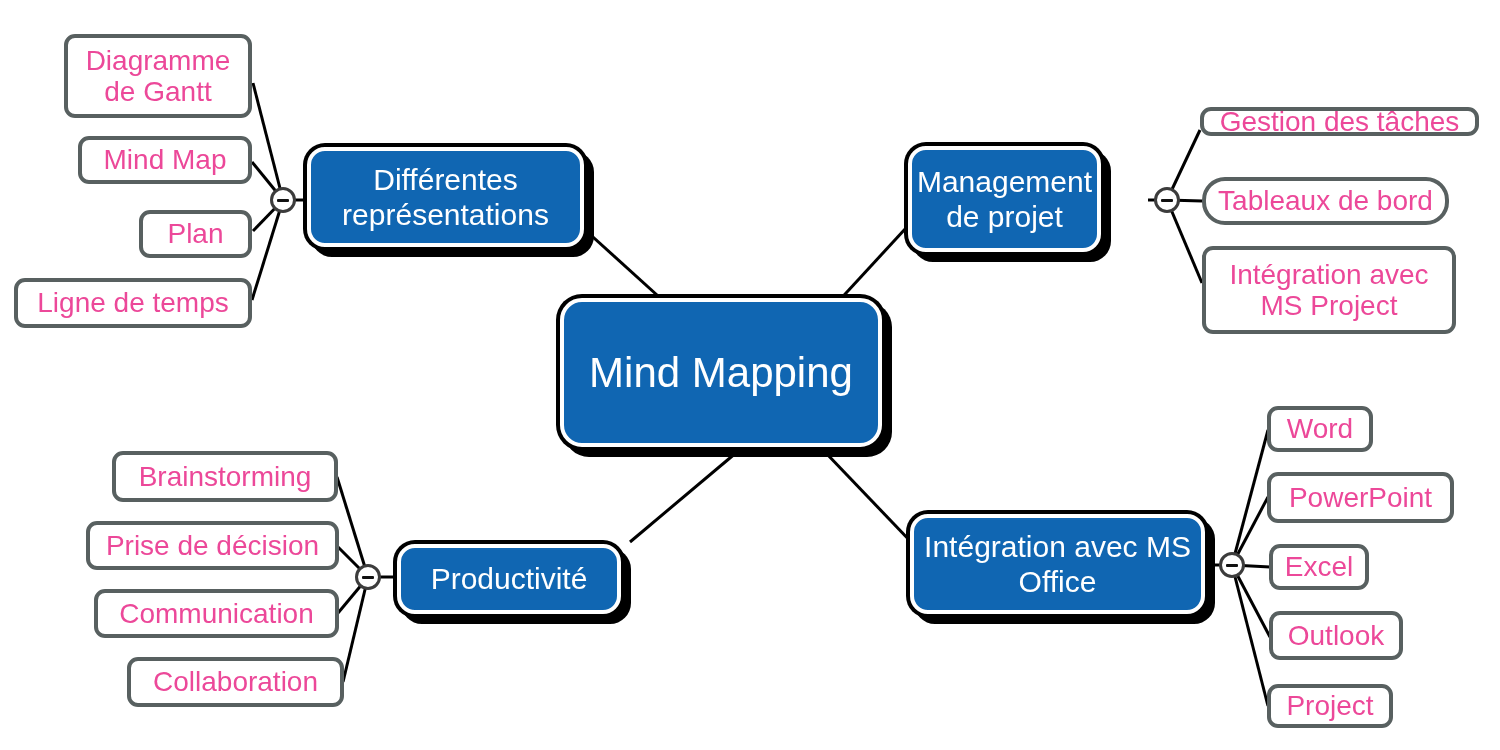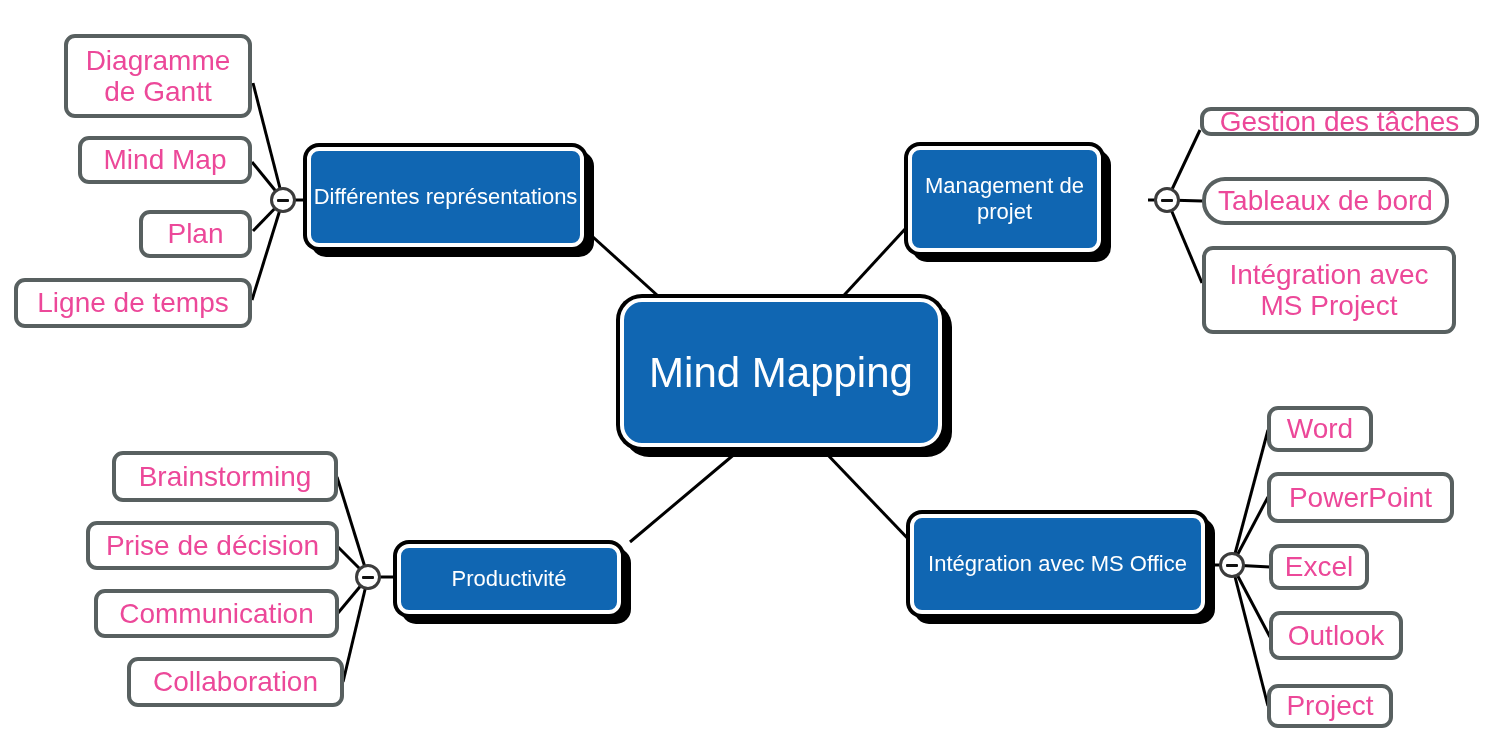--- a/index.html
+++ b/index.html
@@ -4,23 +4,23 @@
 <style>
   html,body{margin:0;padding:0;background:#ffffff;}
   .canvas{
     position:relative;width:1500px;height:750px;background:#ffffff;overflow:hidden;
     font-family:"Liberation Sans",sans-serif;
   }
   .connectors{position:absolute;left:0;top:0;width:1500px;height:750px;}
   .node{position:absolute;display:flex;align-items:center;justify-content:center;
     text-align:center;box-sizing:border-box;}
   .topic{
-    background:#1066b2;color:#ffffff;border:4px solid #ffffff;border-radius:12px;
+    background:#1066b2;color:#ffffff;border:4px solid #ffffff;border-radius:18px;
     box-shadow:0 0 0 4px #000000,7px 7px 0 3px #000000;
-    font-size:22px;line-height:1.17;font-weight:400;
+    font-size:30px;line-height:1.17;font-weight:400;
   }
   .central{border-radius:22px;font-size:42px;}
   .leaf{
     background:#ffffff;color:#ec4899;border:4px solid #586060;border-radius:11px;
     font-size:28px;line-height:1.12;padding:2px 8px;
   }
   .collapse{
     position:absolute;width:26px;height:26px;border-radius:50%;
     background:#ffffff;border:3px solid #3c3c3c;box-sizing:border-box;
     display:flex;align-items:center;justify-content:center;
@@ -58,21 +58,21 @@
     <line x1="368" y1="577" x2="338" y2="613" stroke="#000" stroke-width="3"></line>
     <line x1="368" y1="577" x2="343" y2="682" stroke="#000" stroke-width="3"></line>
 
     <line x1="1232" y1="565" x2="1268" y2="430" stroke="#000" stroke-width="3"></line>
     <line x1="1232" y1="565" x2="1268" y2="497" stroke="#000" stroke-width="3"></line>
     <line x1="1232" y1="565" x2="1270" y2="567" stroke="#000" stroke-width="3"></line>
     <line x1="1232" y1="565" x2="1270" y2="637" stroke="#000" stroke-width="3"></line>
     <line x1="1232" y1="565" x2="1268" y2="706" stroke="#000" stroke-width="3"></line>
   </svg>
 
-  <div class="node topic central" style="left:620px;top:298px;width:322px;height:149px;">
+  <div class="node topic central" style="left:560px;top:298px;width:322px;height:149px;">
     <span>Mind Mapping</span>
   </div>
 
   <div class="node topic" style="left:307px;top:147px;width:277px;height:100px;">
     <span>Différentes représentations</span>
   </div>
   <div class="node topic" style="left:908px;top:146px;width:193px;height:106px;">
     <span>Management de projet</span>
   </div>
   <div class="node topic" style="left:397px;top:544px;width:224px;height:70px;">

